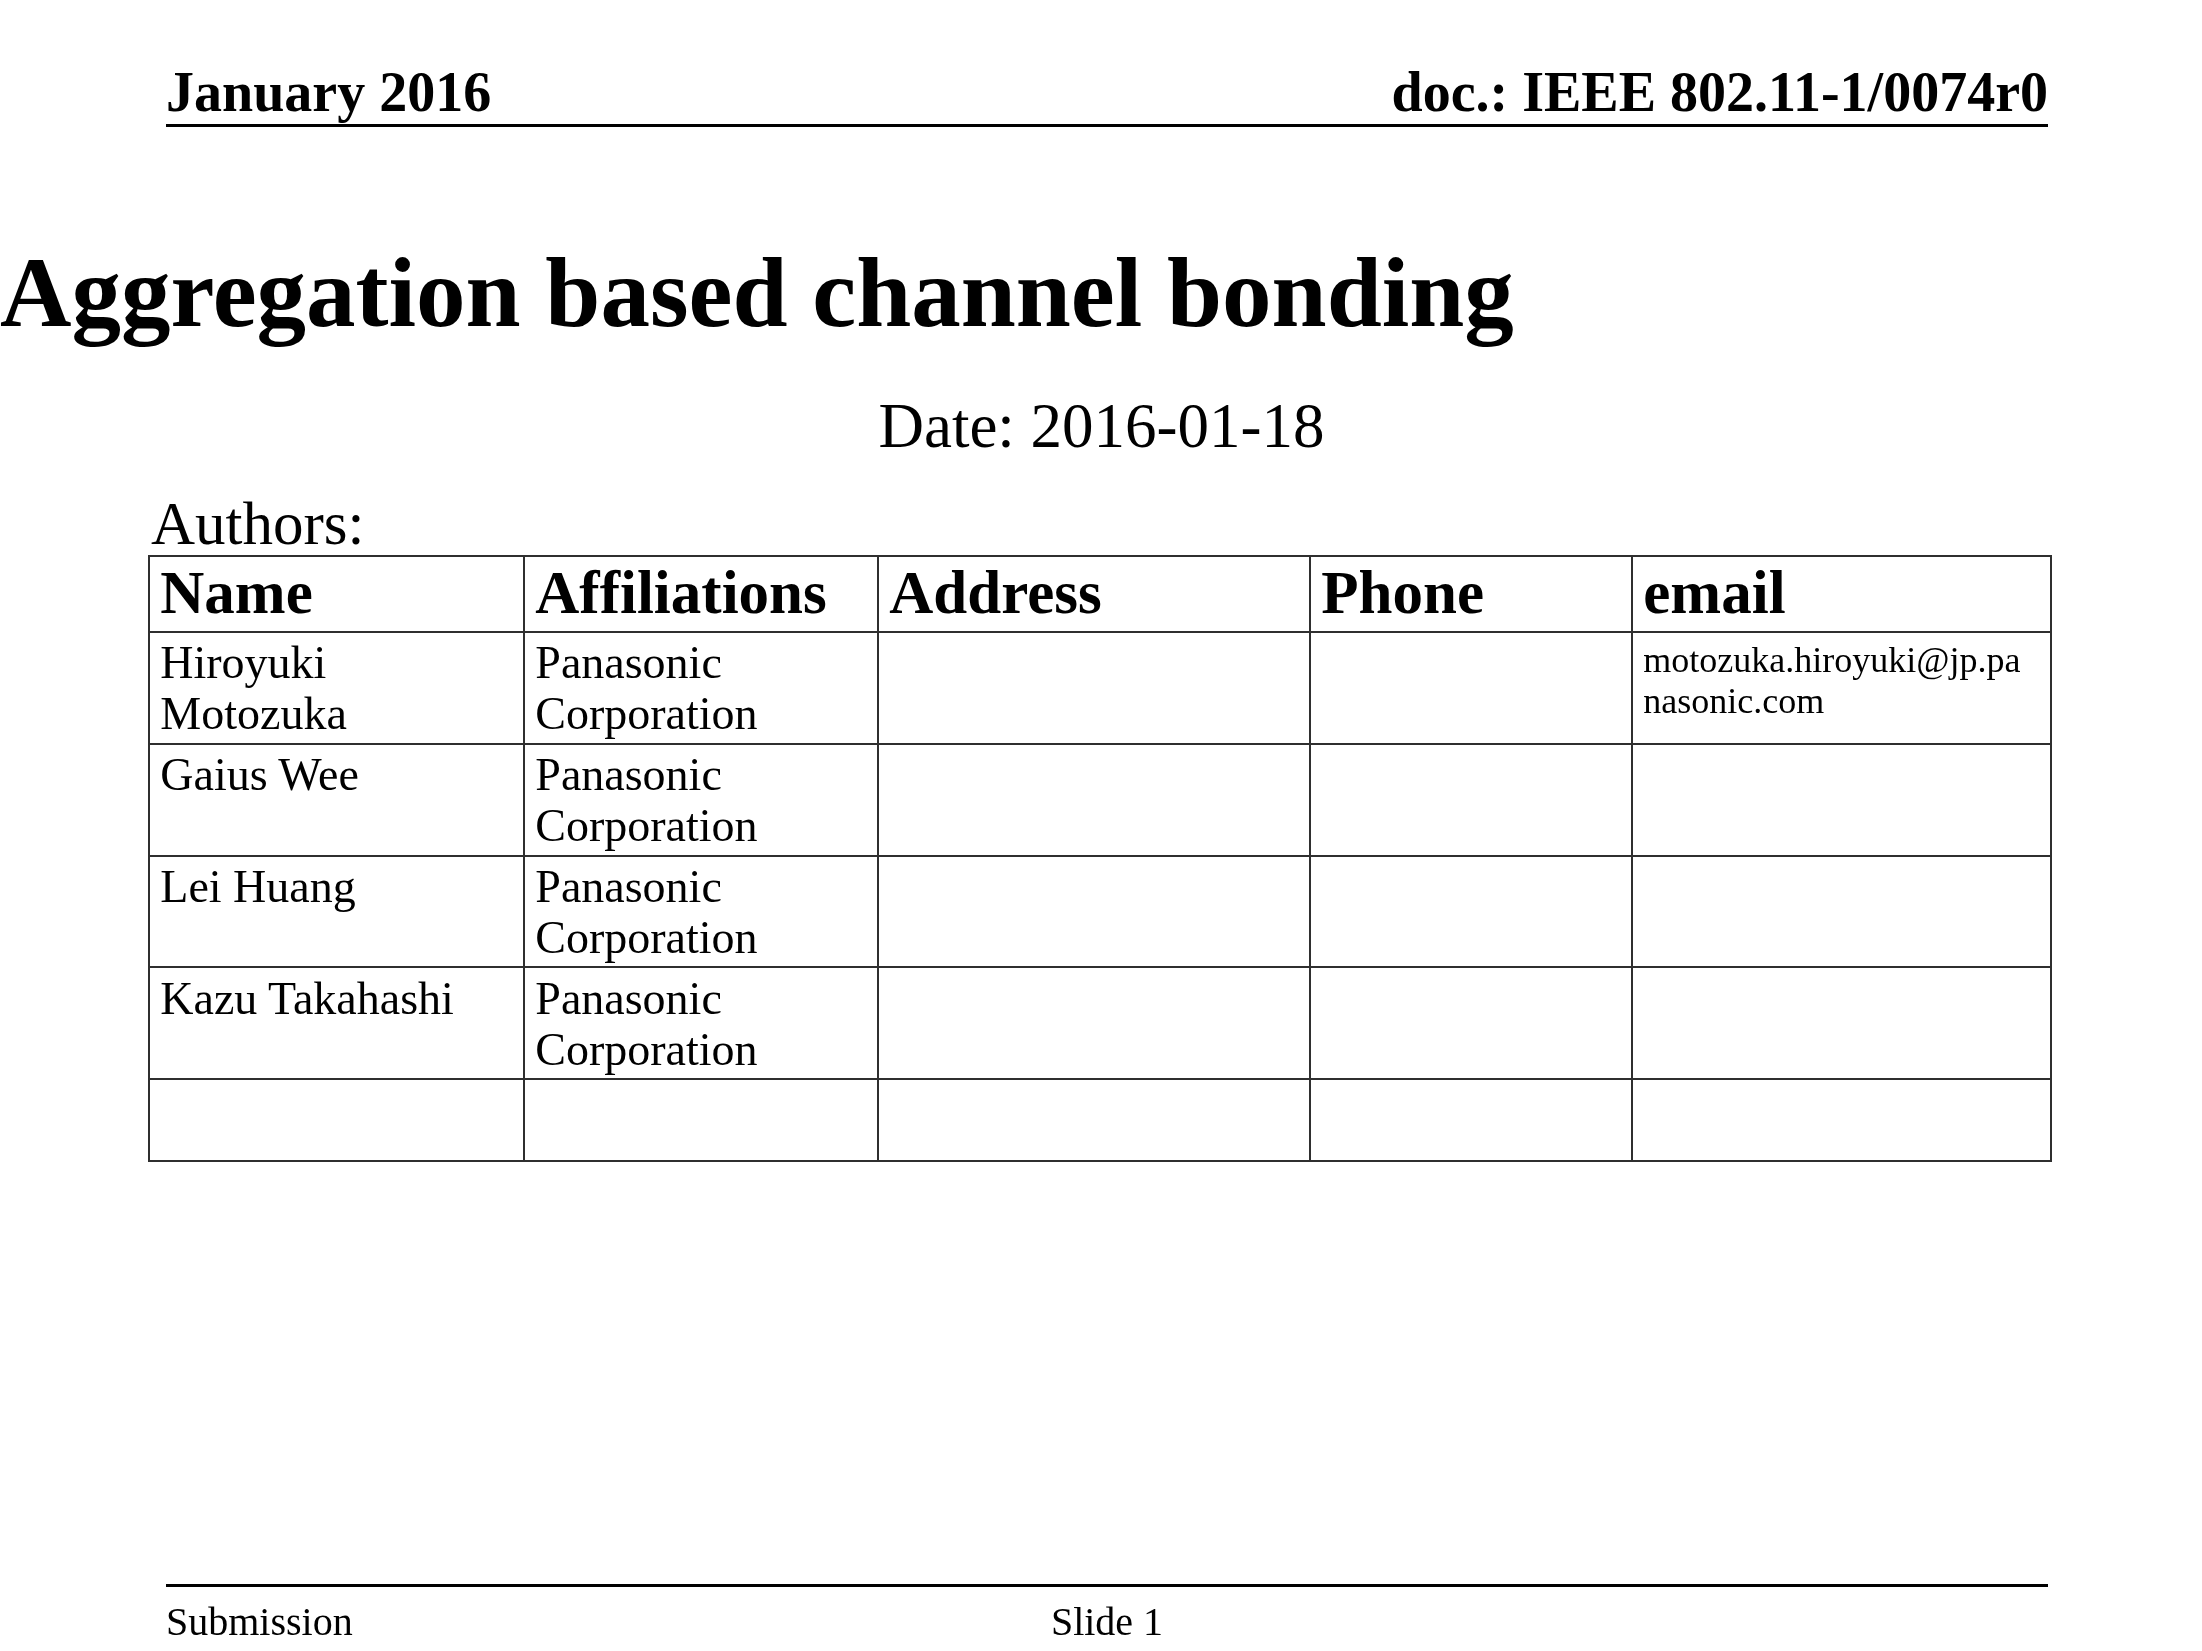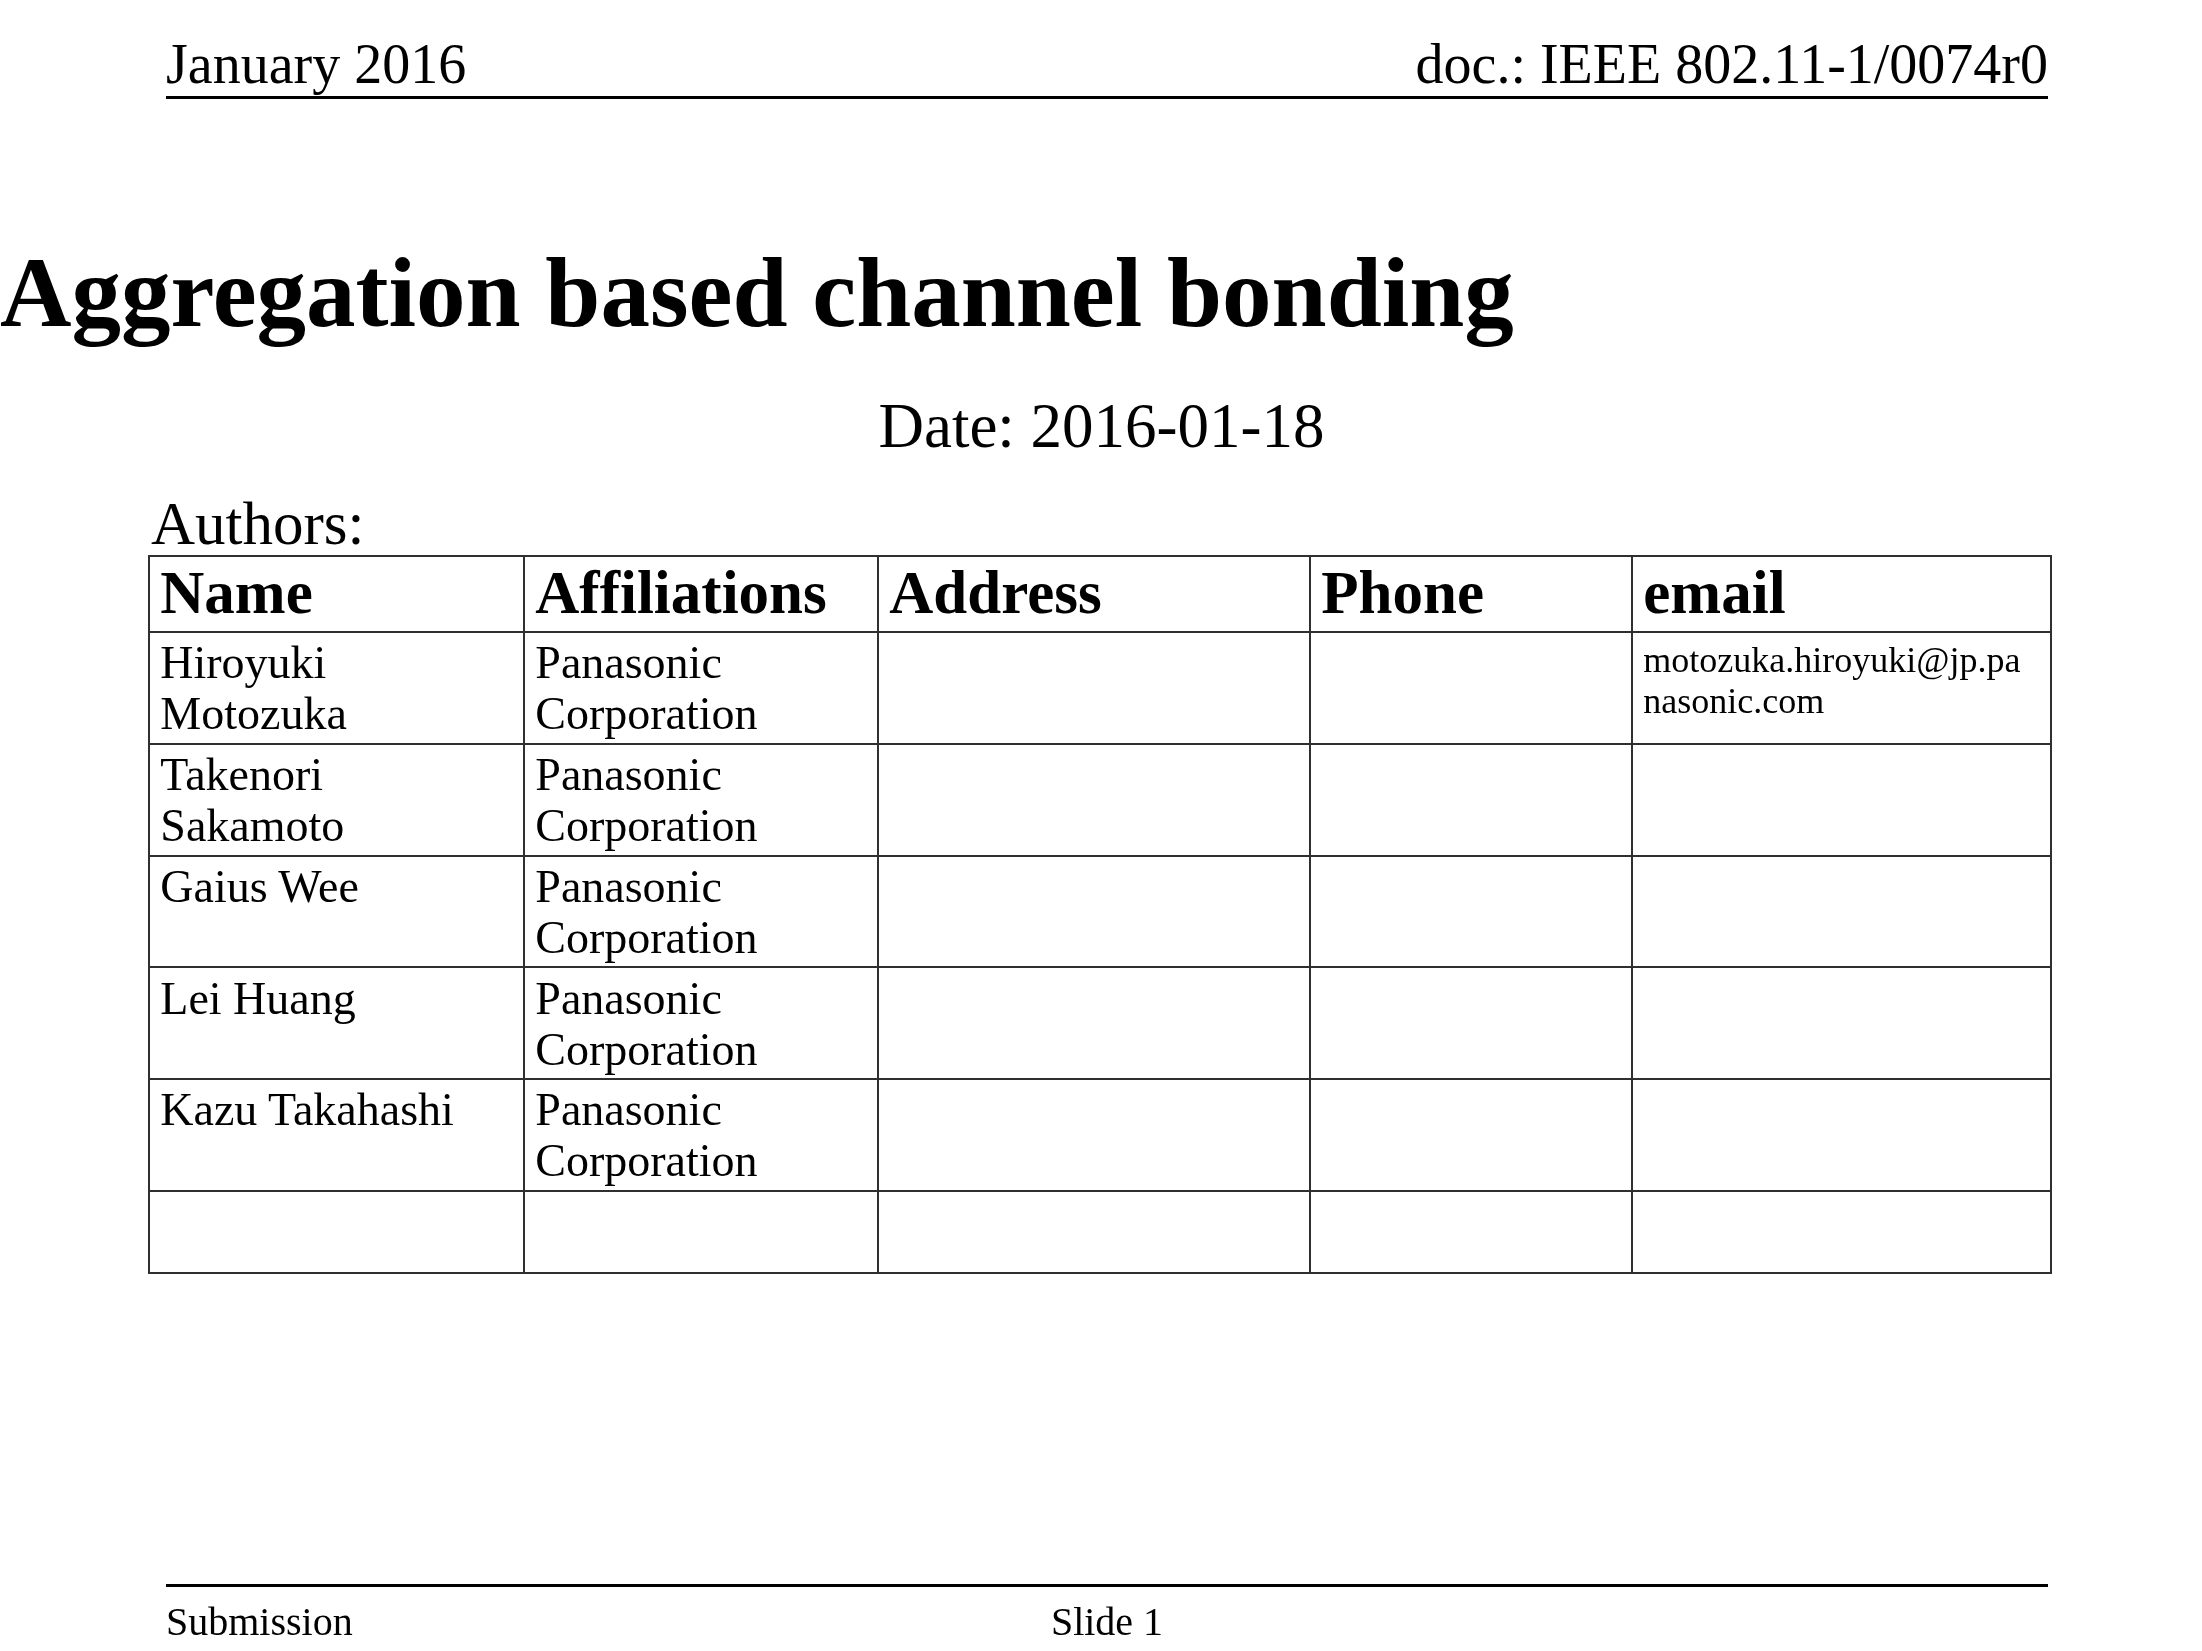--- a/index.html
+++ b/index.html
@@ -14,23 +14,23 @@
   }
   
   .hdr{
     position:absolute;
     left:166px;
     right:155px;
     top:0;
     display:flex;
     justify-content:space-between;
     align-items:baseline;
-    padding-top:33px;
+    padding-top:61px;
     border-bottom:3.4px solid #000;
-    font-weight:400;
+    font-weight:700;
     font-size:56px;
     line-height:1.12;
     text-align:right;
   }
   
   .title{
     position:absolute;
     top:234px;
     left:0;
     width:100%;
@@ -146,27 +146,20 @@
     </thead>
     <tbody>
         <tr>
           <td>Hiroyuki Motozuka</td>
           <td>Panasonic Corporation</td>
           <td></td>
           <td></td>
           <td class="email-cell">motozuka.hiroyuki@jp.panasonic.com</td>
         </tr>
         <tr>
-          <td>Takenori Sakamoto</td>
-          <td>Panasonic Corporation</td>
-          <td></td>
-          <td></td>
-          <td class="email-cell"></td>
-        </tr>
-        <tr>
           <td>Gaius Wee</td>
           <td>Panasonic Corporation</td>
           <td></td>
           <td></td>
           <td class="email-cell"></td>
         </tr>
         <tr>
           <td>Lei Huang</td>
           <td>Panasonic Corporation</td>
           <td></td>

